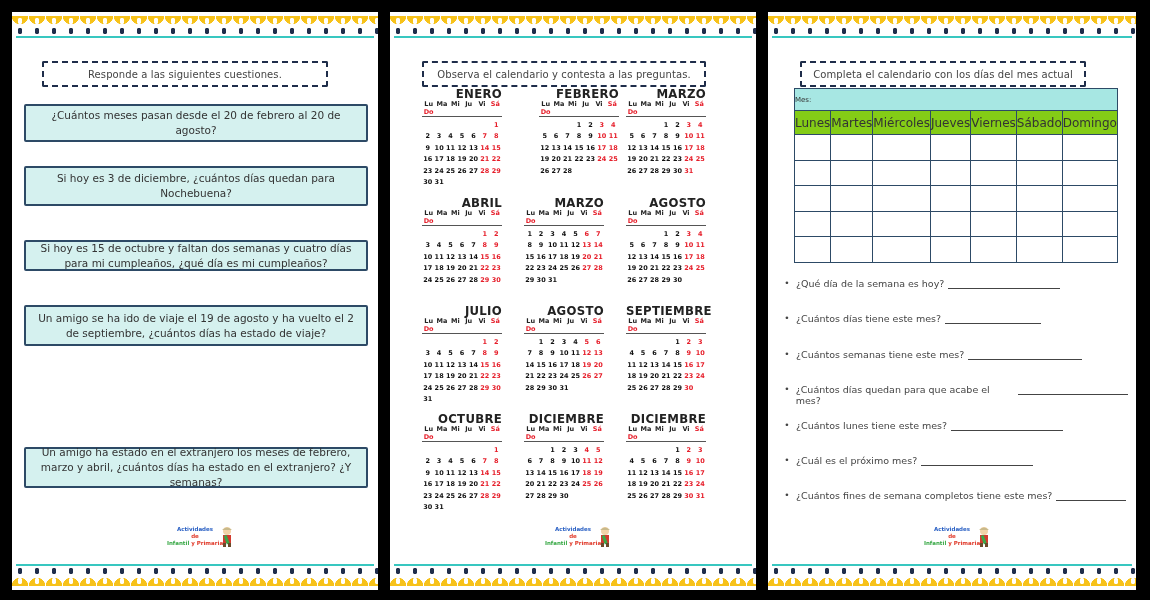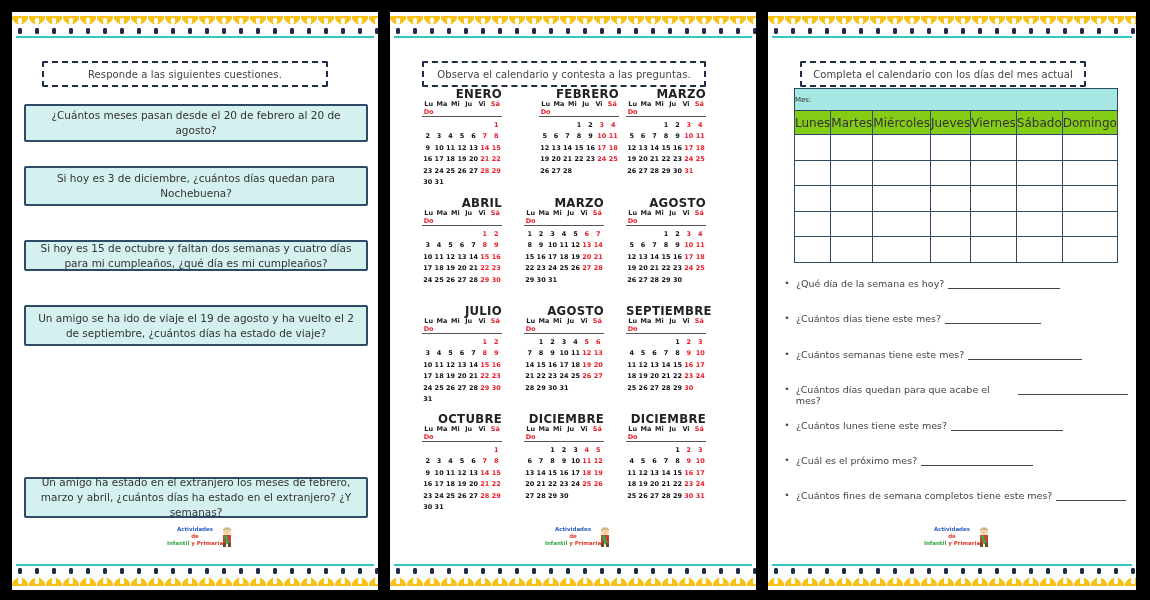--- a/index.html
+++ b/index.html
@@ -91,21 +91,21 @@
       <div class="scallop-holes"></div>
       <div class="scallop-drops"></div>
       <div class="teal-line"></div>
   </div>
   <div class="instruction">Responde a las siguientes cuestiones.</div>
 
   <div class="qbox" style="top:92px;height:38px;">¿Cuántos meses pasan desde el 20 de febrero al 20 de agosto?</div>
   <div class="qbox" style="top:154px;height:40px;">Si hoy es 3 de diciembre, ¿cuántos días quedan para Nochebuena?</div>
   <div class="qbox" style="top:228px;height:31px;">Si hoy es 15 de octubre y faltan dos semanas y cuatro días  para mi cumpleaños, ¿qué día es mi cumpleaños?</div>
   <div class="qbox" style="top:293px;height:41px;">Un amigo se ha ido de viaje el 19 de agosto y ha vuelto el 2 de septiembre, ¿cuántos días ha estado de viaje?</div>
-  <div class="qbox" style="top:435px;height:41px;margin-top:30px;">Un amigo ha estado en el extranjero los meses de febrero, marzo y abril, ¿cuántos días ha estado en el extranjero? ¿Y semanas?</div>
+  <div class="qbox" style="top:435px;height:41px;">Un amigo ha estado en el extranjero los meses de febrero, marzo y abril, ¿cuántos días ha estado en el extranjero? ¿Y semanas?</div>
 
   <div class="logo">
     <div class="l1">Actividades</div>
     <div class="l2">de</div>
     <div class="l3"><span class="g">Infantil</span> <span class="r">y</span> <span class="r">Primaria</span></div>
     <svg class="kid" viewBox="0 0 16 22">
         <circle cx="8" cy="5" r="4" fill="#f2d3a8"></circle>
         <path d="M3 4 Q8 -1 13 4" fill="#c9b98a"></path>
         <rect x="4" y="9" width="8" height="8" fill="#d23b2f"></rect>
         <rect x="6" y="9" width="3" height="9" fill="#3ba84a" transform="rotate(-20 8 13)"></rect>

